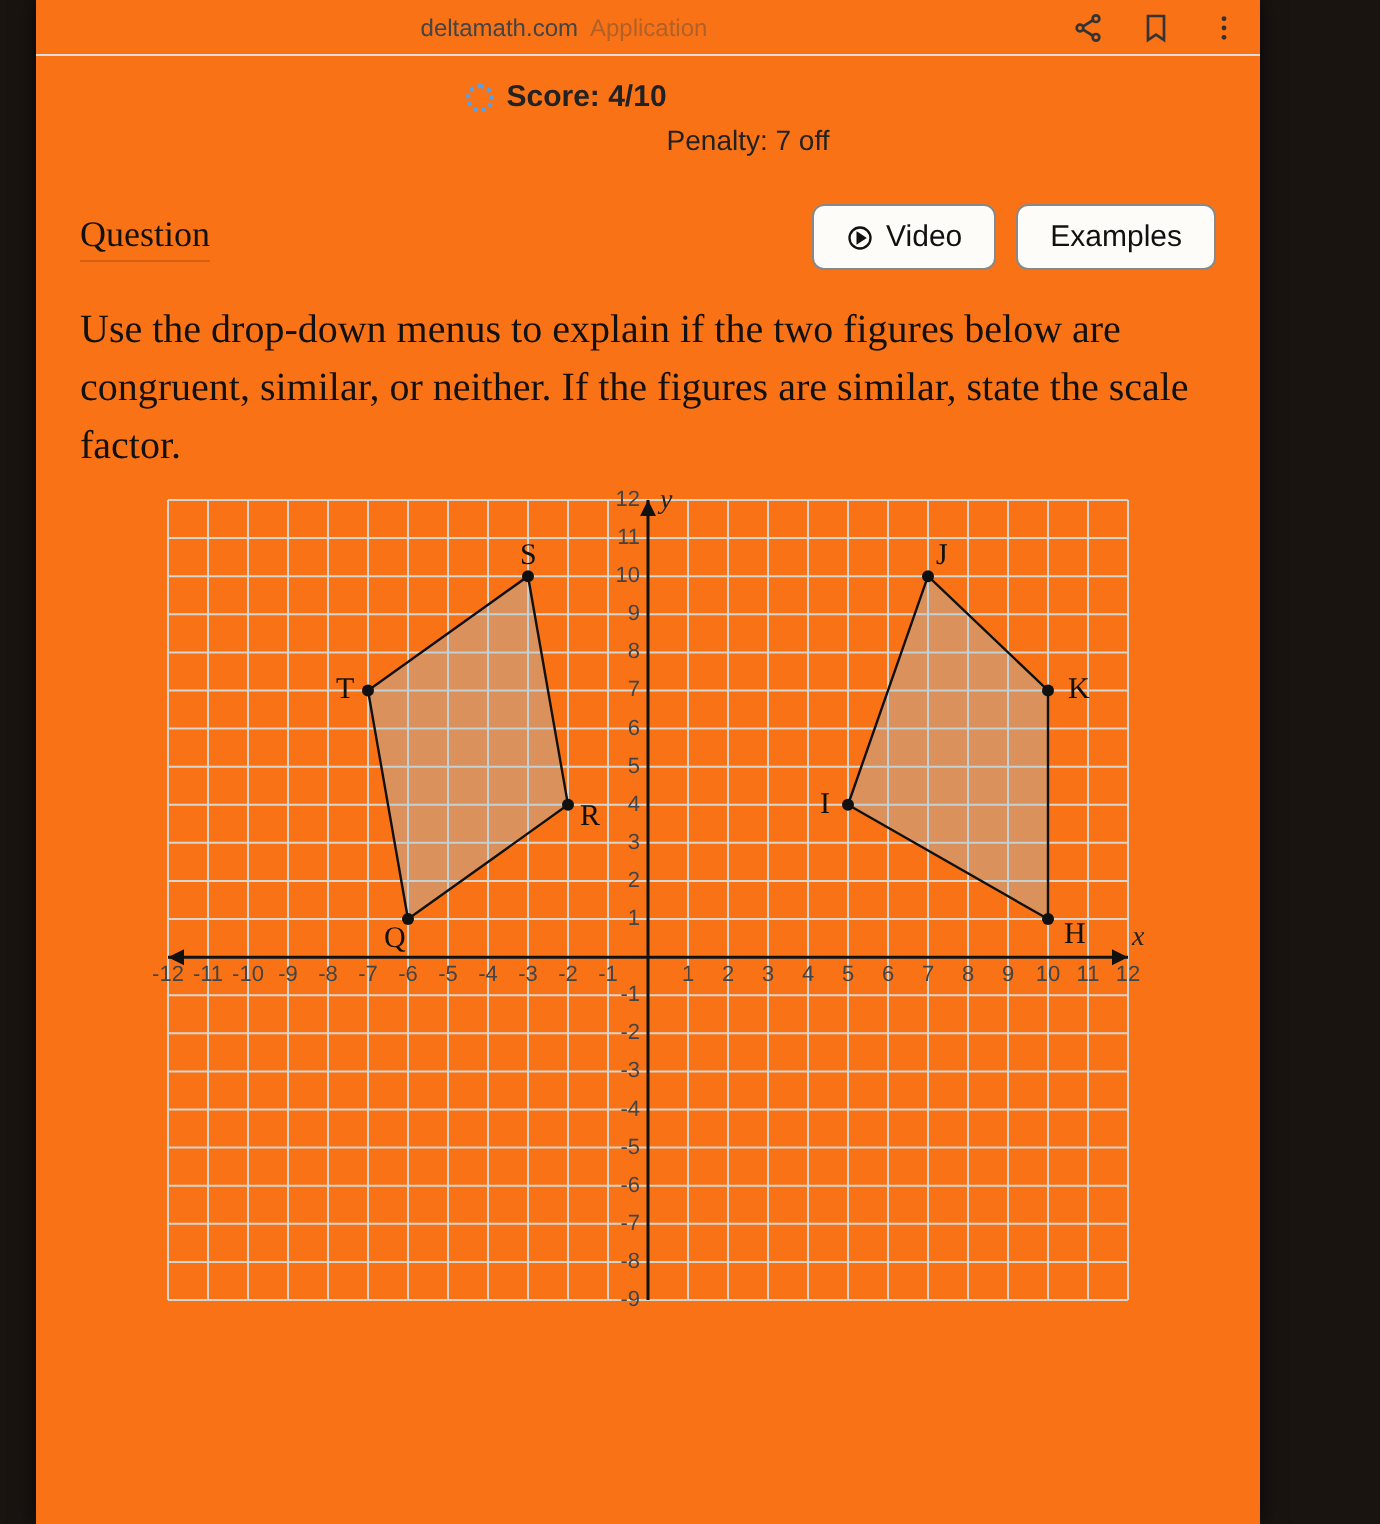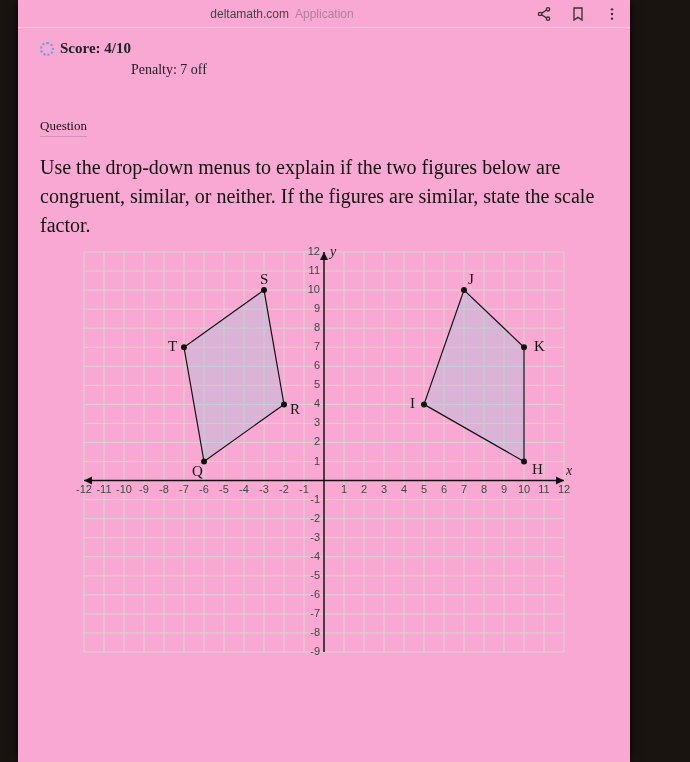--- a/index.html
+++ b/index.html
@@ -10,59 +10,59 @@
     height: 762px;
     overflow: hidden;
     position: relative;
   }
   .phone-frame {
     position: absolute;
     left: 18px;
     top: 0;
     width: 612px;
     height: 762px;
-    background: #f9a8d4;
+    background: #f97316;
     box-shadow: 0 0 10px rgba(0,0,0,0.8);
     overflow: hidden;
   }
   .browser-bar {
     height: 28px;
     display: flex;
     align-items: center;
     justify-content: space-between;
     padding: 0 10px;
     font-family: -apple-system, Arial, sans-serif;
     font-size: 12px;
     color: #444;
     border-bottom: 1px solid #ddd;
   }
   .url-area { display:flex; align-items:center; gap:6px; flex:1; justify-content:center;}
   .browser-icons { display:flex; gap:18px; align-items:center; }
   .ic { width:16px; height:16px; display:inline-block; }
   .content { padding: 12px 22px 0 22px; }
   .score-row {
-    display:flex; justify-content:flex-start; align-items:flex-start;
-    margin-bottom: 40px;
-    font-family: Liberation Serif, serif;
+    display:flex; justify-content:center; align-items:flex-start;
+    margin-bottom: 24px;
+    font-family: Liberation Sans, sans-serif;
   }
   .score-left { display:flex; align-items:center; gap:6px; }
   .spinner { width:14px; height:14px; border:2px dotted #5aa0e6; border-radius:50%; display:inline-block;}
   .score-text { font-size:15px; font-weight:600; color:#222;}
   .penalty-text { font-size:14px; color:#222; margin-top:22px;}
   .topic-title {
     font-size: 20px; font-weight:700; color:#111;
     margin-bottom: 28px;
     font-family: Georgia, serif;
   }
   .question-row {
     display:flex; justify-content:space-between; align-items:center;
     margin-bottom: 16px;
   }
   .question-label {
-    font-size: 13px; color:#111; font-family: Georgia, serif;
+    font-size: 18px; color:#111; font-family: Georgia, serif;
     border-bottom: 1px solid rgba(0,0,0,0.15);
     padding-bottom: 2px;
   }
   .btn-row { display:flex; gap:10px; }
   .btn {
     border:1px solid #888; border-radius:6px;
     padding: 7px 16px; font-size:15px;
     font-family: -apple-system, Arial, sans-serif;
     background:#fdfcf8; color:#111;
     display:flex; align-items:center; gap:6px;
@@ -127,20 +127,34 @@
       <div class="score-left">
         <span class="spinner"></span>
         <span class="score-text">Score: 4/10</span>
       </div>
       <span class="penalty-text">Penalty: 7 off</span>
     </div>
 
 
     <div class="question-row">
       <span class="question-label">Question</span>
+      <div class="btn-row">
+        <button class="btn">
+          <span class="play-icon">
+            <svg viewBox="0 0 24 24" fill="none" stroke="#111" stroke-width="2">
+                <circle cx="12" cy="12" r="9"></circle>
+                <path d="M10 8l6 4-6 4z" fill="#111"></path>
+              </svg>
+          </span>
+          <span>Video</span>
+        </button>
+        <button class="btn">
+          <span>Examples</span>
+        </button>
+      </div>
     </div>
 
     <div class="prompt">Use the drop-down menus to explain if the two figures below are congruent, similar, or neither. If the figures are similar, state the scale factor.</div>
 
     <div class="graph-wrap">
       <svg class="graph" id="graph-svg" viewBox="0 0 520 420">
           <line x1="20" y1="410" x2="20" y2="10" class="gridline"></line>
           <line x1="40" y1="410" x2="40" y2="10" class="gridline"></line>
           <line x1="60" y1="410" x2="60" y2="10" class="gridline"></line>
           <line x1="80" y1="410" x2="80" y2="10" class="gridline"></line>

